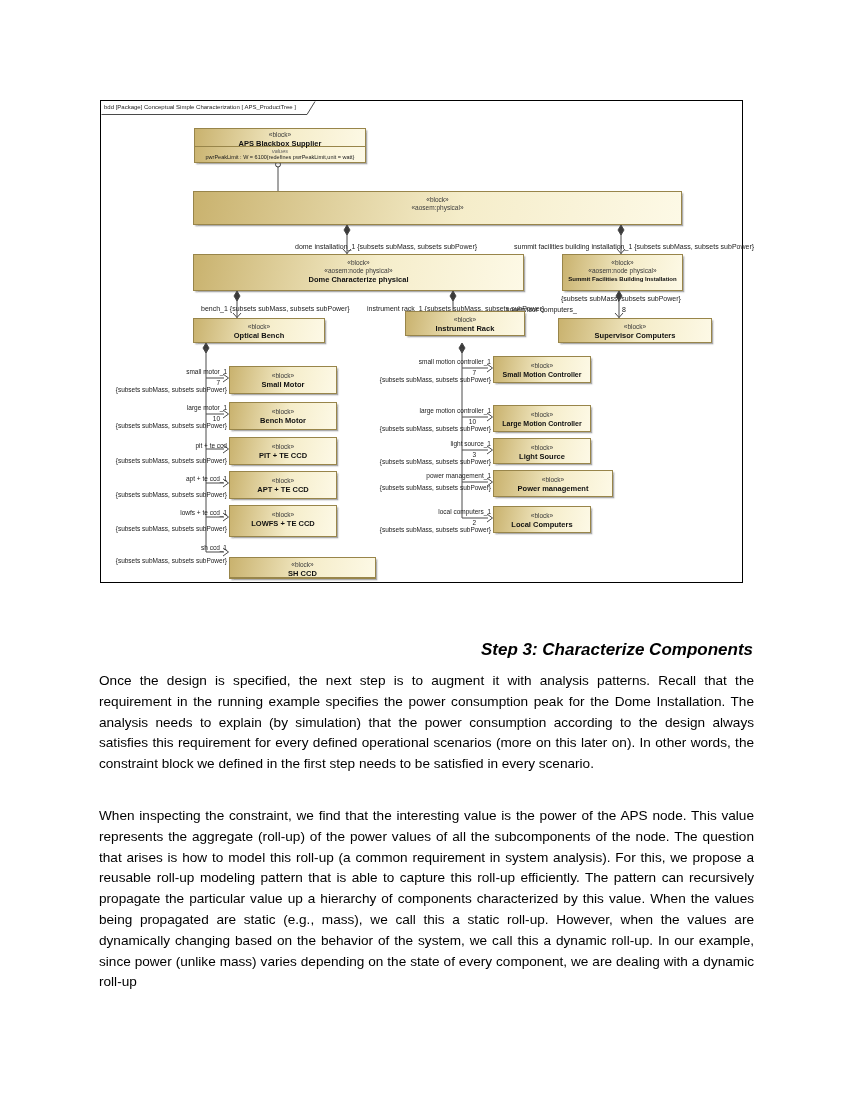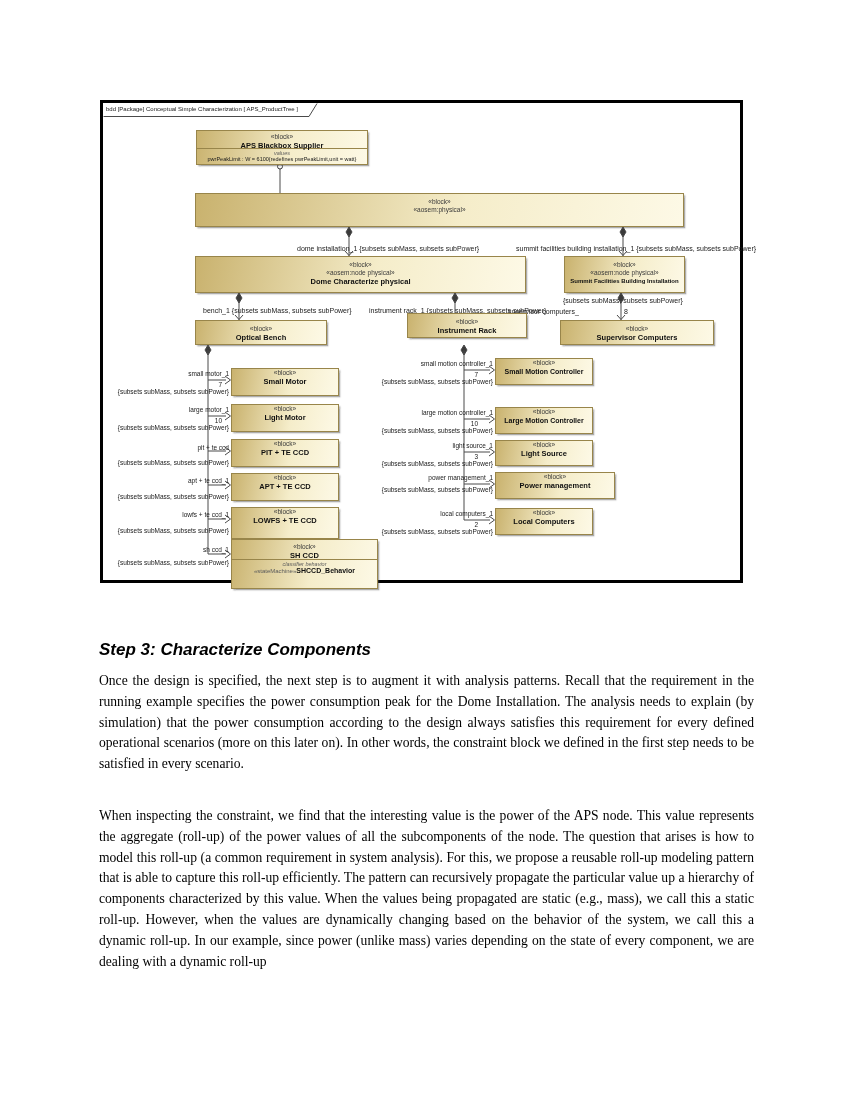--- a/index.html
+++ b/index.html
@@ -1,46 +1,46 @@
 <!DOCTYPE html>
 <html><head>
 <meta charset="utf-8">
 <style>
   *{box-sizing:border-box;margin:0;padding:0}
   body{margin:0;background:#888}
   .page{position:relative;width:850px;height:1100px;background:#ffffff;font-family:"Liberation Sans",sans-serif;color:#111;overflow:hidden}
 
   
-  .frame{position:absolute;left:100px;top:100px;width:643px;height:483px;border:3px solid #000000;background:#fff}
+  .frame{position:absolute;left:100px;top:100px;width:643px;height:483px;border:1px solid #000000;background:#fff}
   .frame-title{position:absolute;left:3px;top:2px;font-size:6px;line-height:9px;color:#222;white-space:nowrap}
   .frame svg{position:absolute;left:0;top:0}
 
   
   .blk{position:absolute;border:1px solid #98854a;background:linear-gradient(100deg,#c9b26e 0%,#f5edca 55%,#fdf9e6 100%);box-shadow:1.5px 1.5px 1.5px rgba(70,70,70,.45);text-align:center;overflow:hidden}
   .stereo{font-size:6.5px;line-height:8px;color:#3a3a3a;white-space:nowrap}
   .bname{font-size:7.5px;line-height:9px;font-weight:bold;color:#101010;white-space:nowrap}
   .bname.big{font-size:8px}
-  .bname.small{font-size:6px}.pt4{padding-top:4px}.pt5{}
+  .bname.small{font-size:6px}.pt4{padding-top:4px}.pt5{padding-top:5px}
   .bhead{border-bottom:1px solid #98854a;padding-top:2px;height:18px}
   .complbl{font-size:5.5px;line-height:6px;font-style:italic;color:#5a5a5a;margin-top:1px}
   .compline{font-size:5.5px;line-height:7px;color:#1a1a1a;white-space:nowrap}
   .bstereo{font-size:6px;color:#5a5a5a}
   .bbold{font-size:7px;font-weight:bold;color:#101010}
 
   
   .elbl{position:absolute;font-size:7px;line-height:8px;color:#1a1a1a;white-space:nowrap}
   .llbl{position:absolute;left:0;width:126px;text-align:right;font-size:6.5px;line-height:8px;color:#1a1a1a;white-space:nowrap}
   .llbl.m{width:119px}
   .rlbl{position:absolute;left:278px;width:112px;text-align:right;font-size:6.5px;line-height:8px;color:#1a1a1a;white-space:nowrap}
   .rlbl.m{width:97px}
 
   
   .caption{position:absolute;left:99px;top:609px;width:654px;text-align:center;font-family:"Liberation Serif",serif;font-size:13.5px;color:#000}
-  .heading{position:absolute;left:99px;top:640px;width:654px;text-align:left;font-size:17px;font-weight:bold;font-style:italic;font-family:"Liberation Sans",sans-serif;color:#000}
-  .para{position:absolute;left:99px;width:655px;font-family:Liberation Serif, serif;font-size:13.6px;line-height:20.8px;text-align:justify;color:#000}
+  .heading{position:absolute;left:99px;top:640px;width:654px;text-align:right;font-size:17px;font-weight:bold;font-style:italic;font-family:"Liberation Sans",sans-serif;color:#000}
+  .para{position:absolute;left:99px;width:655px;font-family:Liberation Sans, sans-serif;font-size:13.6px;line-height:20.8px;text-align:justify;color:#000}
 </style>
 </head>
 <body>
 
 <div class="page">
 
   <div class="frame">
 
     <svg width="643" height="483" viewBox="0 0 643 483">
       <g stroke="#4a4a4a" stroke-width="1" fill="none">
@@ -180,35 +180,35 @@
     <div class="llbl" style="top:424px">{subsets subMass, subsets subPower}</div>
     <div class="llbl" style="top:443px">sh ccd_1</div>
     <div class="llbl" style="top:456px">{subsets subMass, subsets subPower}</div>
 
     <div class="blk pt5" style="left:128px;top:265px;width:108px;height:28px">
       <div class="stereo">«block»</div>
       <div class="bname">Small Motor</div>
     </div>
     <div class="blk pt5" style="left:128px;top:301px;width:108px;height:28px">
       <div class="stereo">«block»</div>
-      <div class="bname">Light Motor</div>
+      <div class="bname">Bench Motor</div>
     </div>
     <div class="blk pt5" style="left:128px;top:336px;width:108px;height:28px">
       <div class="stereo">«block»</div>
       <div class="bname">PIT + TE CCD</div>
     </div>
     <div class="blk pt5" style="left:128px;top:370px;width:108px;height:28px">
       <div class="stereo">«block»</div>
       <div class="bname">APT + TE CCD</div>
     </div>
     <div class="blk pt5" style="left:128px;top:404px;width:108px;height:32px">
       <div class="stereo">«block»</div>
       <div class="bname">LOWFS + TE CCD</div>
     </div>
-    <div class="blk" style="left:128px;top:436px;width:147px;height:50px">
+    <div class="blk" style="left:128px;top:456px;width:147px;height:22px">
       <div class="bhead" style="height:20px;padding-top:3px">
         <div class="stereo">«block»</div>
         <div class="bname">SH CCD</div>
       </div>
       <div class="complbl">classifier behavior</div>
       <div class="compline"><span class="bstereo">«stateMachine»</span><span class="bbold">SHCCD_Behavior</span></div>
     </div>
 
     <div class="rlbl" style="top:257px">small motion controller_1</div>
     <div class="rlbl m" style="top:268px">7</div>

